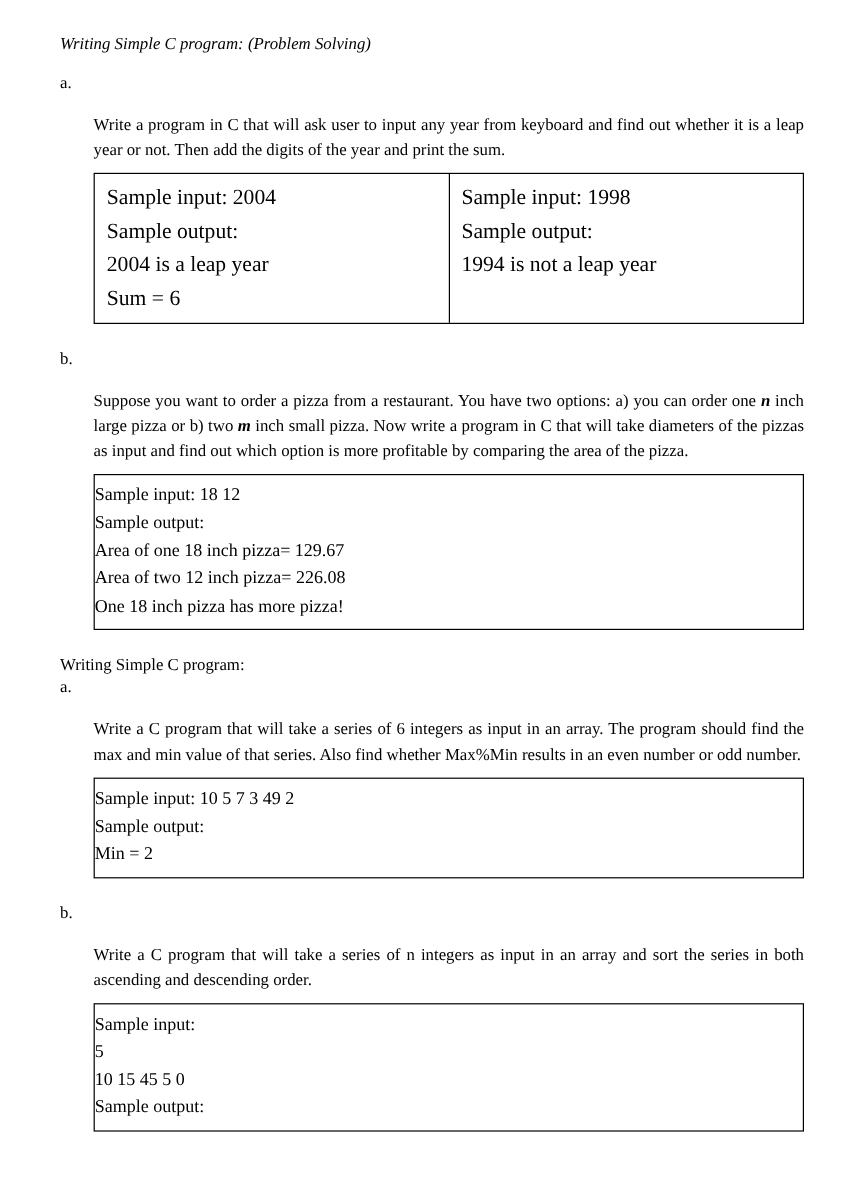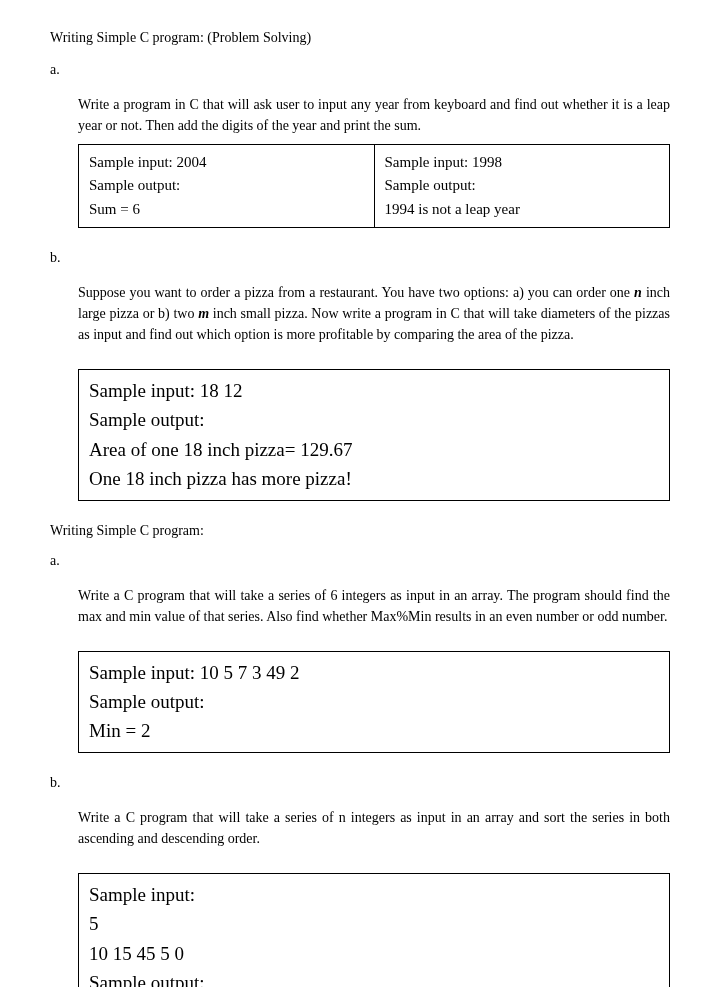--- a/index.html
+++ b/index.html
@@ -12,20 +12,21 @@
       font-family: "Times New Roman", Times, serif;
       font-size: 14px;
       color: #000000;
       width: 720px;
       min-height: 987px;
       padding: 30px 50px 30px 50px;
     }
     .page-title {
       font-size: 14px;
       margin-bottom: 16px;
+      font-style: italic;
     }
     .problem-list {
       list-style: none;
       padding: 0;
     }
     .problem-list > li {
       display: flex;
       align-items: flex-start;
       margin-bottom: 14px;
     }
@@ -37,44 +38,44 @@
       flex: 1;
     }
     .list-content p {
       text-align: justify;
       line-height: 1.5;
       margin-bottom: 8px;
       margin-top: 32px;
     }
     .sample-box {
       border: 1px solid #000;
-      padding: 6px 10px;
-      margin-top: 24px;
+      padding: 6px 0;
+      margin-top: 8px;
       margin-bottom: 8px;
-      font-size: 19px;
+      font-size: 15px;
       line-height: 1.55;
     }
     .two-col-box {
       display: flex;
       border: 1px solid #000;
       margin-top: 8px;
       margin-bottom: 8px;
     }
     .two-col-box .col {
       flex: 1;
       padding: 6px 10px;
-      font-size: 15px;
+      font-size: 18px;
       line-height: 1.55;
     }
     .two-col-box .col:first-child {
       border-right: 1px solid #000;
     }
     .section-title {
       font-size: 14px;
-      margin-bottom: 14px;
+      margin-bottom: 3px;
       margin-top: 8px;
     }
     em {
       font-style: italic;
       font-weight: bold;
     }
   </style>
 </head>
 <body>
 
@@ -85,39 +86,41 @@
 <ol class="problem-list">
 
   <li>
     <span class="list-label">a.</span>
     <div class="list-content">
       <p>Write a program in C that will ask user to input any year from keyboard and find out whether it is a leap year or not. Then add the digits of the year and print the sum.</p>
       <div class="two-col-box">
         <div class="col">
           <div>Sample input: 2004</div>
           <div>Sample output:</div>
+          <div>2004 is a leap year</div>
           <div>Sum = 6</div>
         </div>
         <div class="col">
           <div>Sample input: 1998</div>
           <div>Sample output:</div>
           <div>1994 is not a leap year</div>
         </div>
       </div>
     </div>
   </li>
 
   <li>
     <span class="list-label">b.</span>
     <div class="list-content">
       <p>Suppose you want to order a pizza from a restaurant. You have two options: a) you can order one <em>n</em> inch large pizza or b) two <em>m</em> inch small pizza. Now write a program in C that will take diameters of the pizzas as input and find out which option is more profitable by comparing the area of the pizza.</p>
       <div class="sample-box">
         <div>Sample input: 18 12</div>
         <div>Sample output:</div>
         <div>Area of one 18 inch pizza= 129.67</div>
+        <div>Area of two 12 inch pizza= 226.08</div>
         <div>One 18 inch pizza has more pizza!</div>
       </div>
     </div>
   </li>
 </ol>
 
 <div class="section-title">
   <span>Writing Simple C program:</span>
 </div>
 

